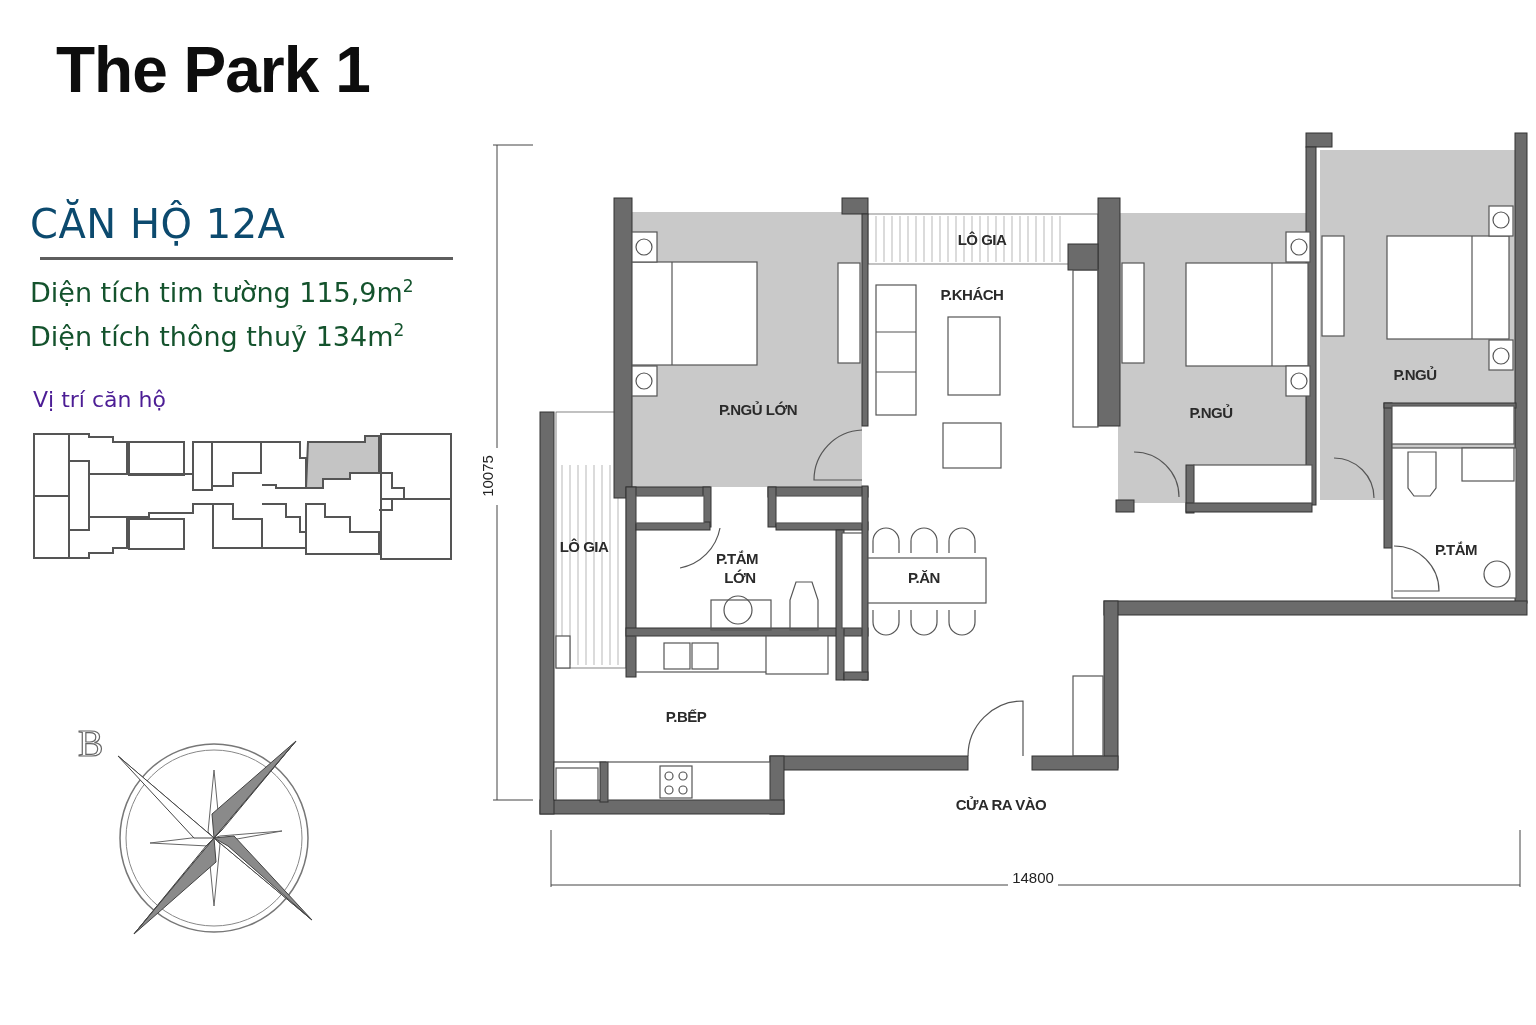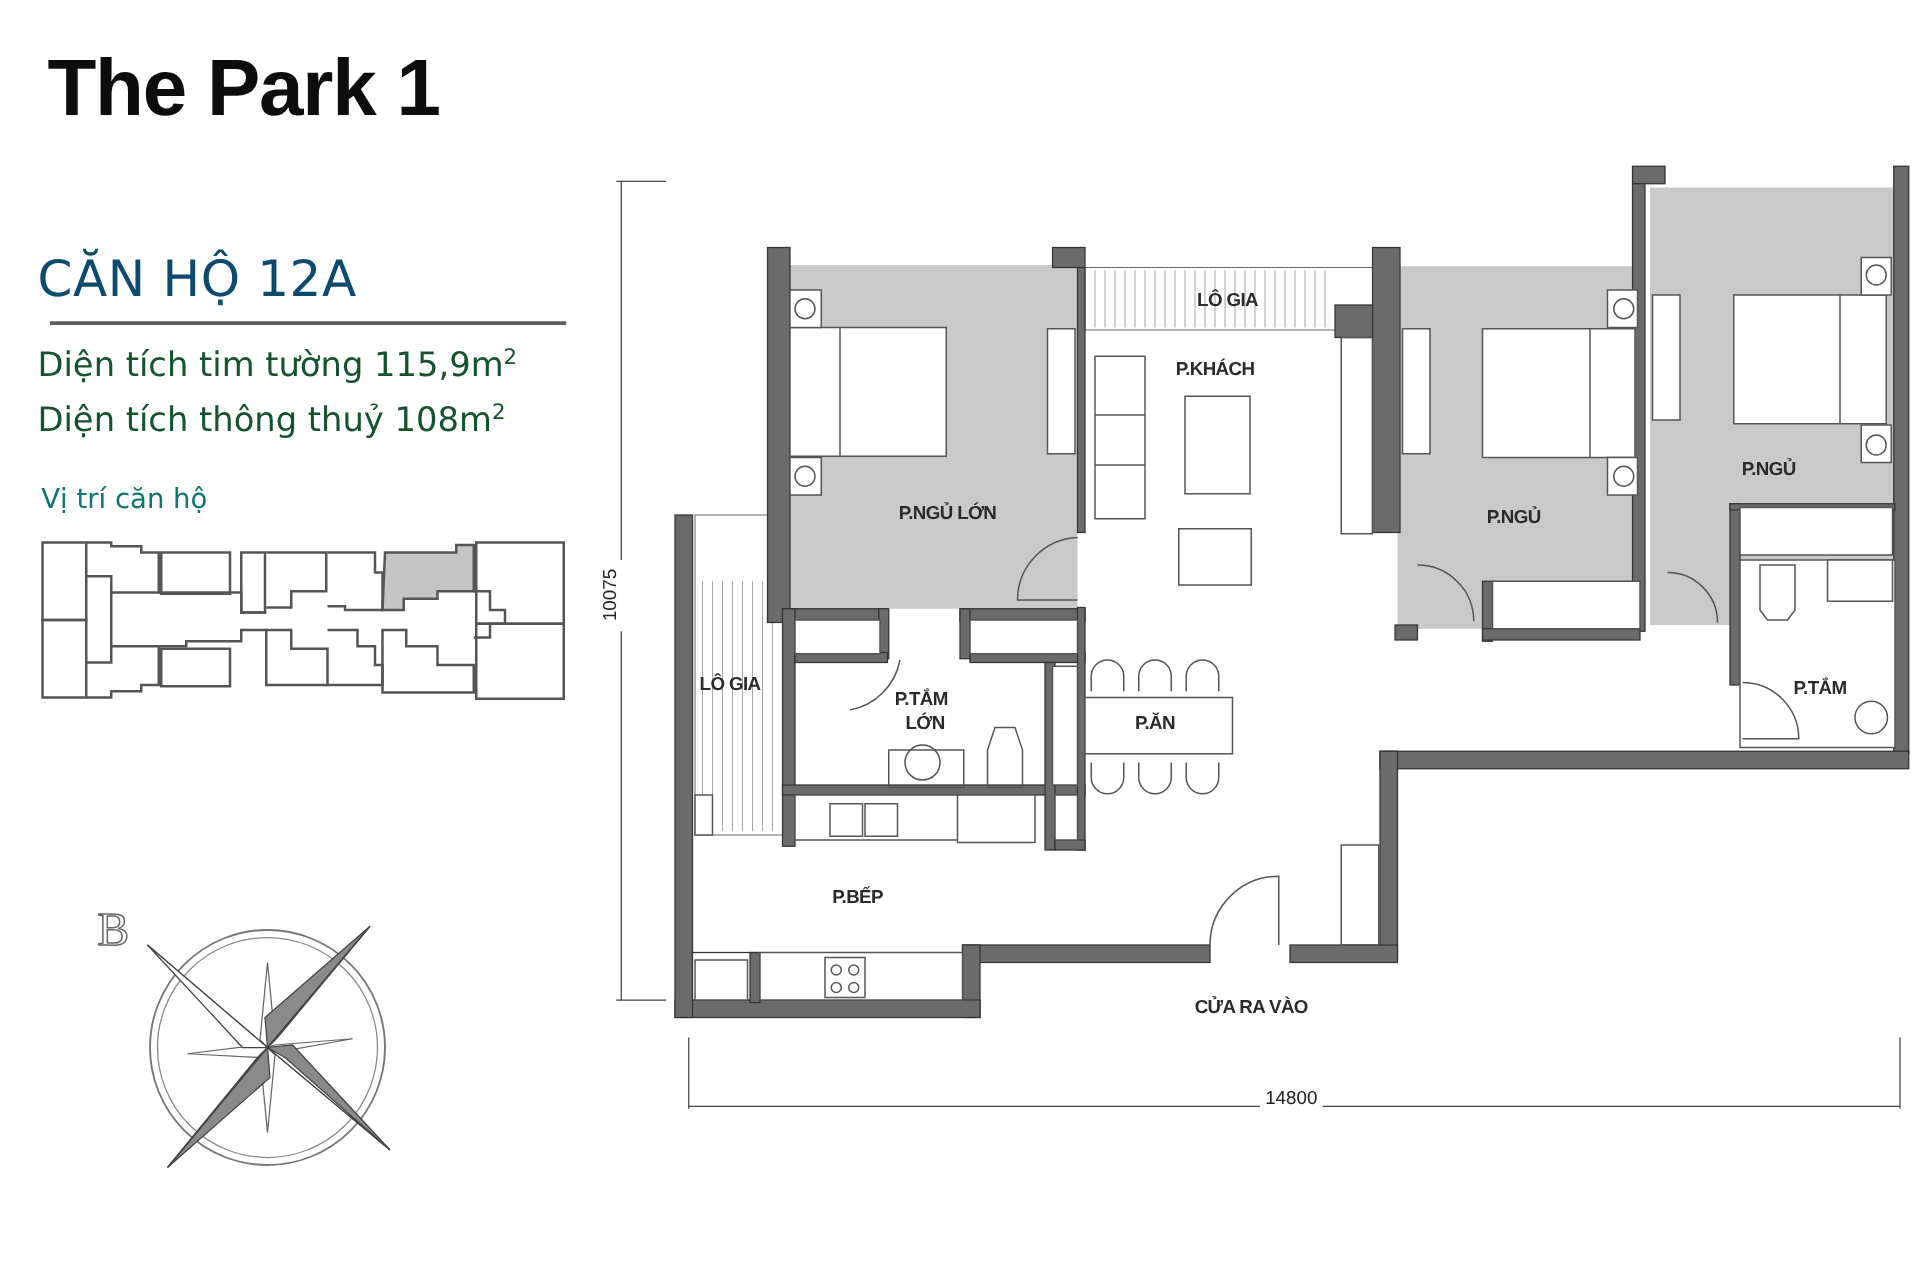--- a/index.html
+++ b/index.html
@@ -1,37 +1,37 @@
 <!DOCTYPE html>
 <html><head>
 <meta charset="utf-8">
 <style>
   html,body{margin:0;padding:0;background:#ffffff;}
   body{width:1536px;height:1025px;position:relative;overflow:hidden;font-family:"DejaVu Sans","Liberation Sans",sans-serif;}
-  .title{position:absolute;left:38px;top:30px;font-family:"Liberation Sans",sans-serif;font-weight:bold;font-size:64px;letter-spacing:-1px;color:#0d0d0d;line-height:80px;}
+  .title{position:absolute;left:56px;top:30px;font-family:"Liberation Sans",sans-serif;font-weight:bold;font-size:64px;letter-spacing:-1px;color:#0d0d0d;line-height:80px;}
   .unit-name{position:absolute;left:30px;top:196px;font-family:"DejaVu Sans",sans-serif;font-size:40px;color:#0c4a6e;letter-spacing:0.5px;line-height:56px;}
   .unit-rule{position:absolute;left:40px;top:257px;width:413px;height:3px;background:#5e5e5e;}
   .area-line{position:absolute;left:30px;font-family:"DejaVu Sans",sans-serif;font-size:27px;color:#14532d;line-height:36px;white-space:nowrap;text-align:right;}
   .area-line sup{font-size:17px;vertical-align:10px;}
   .area1{top:268px;}
   .area2{top:312px;}
-  .loc-label{position:absolute;left:33px;top:385px;font-family:"DejaVu Sans",sans-serif;font-size:22px;color:#0f766e;line-height:30px;}
+  .loc-label{position:absolute;left:33px;top:385px;font-family:"DejaVu Sans",sans-serif;font-size:22px;color:#4c1d95;line-height:30px;}
   svg.abs{position:absolute;left:0;top:0;}
   .room-label{font-family:"Liberation Sans",sans-serif;font-weight:bold;font-size:15px;fill:#2a2a2a;letter-spacing:-0.5px;}
   .dim-label{font-family:"Liberation Sans",sans-serif;font-size:15px;fill:#222;}
 </style>
 </head>
 <body>
 
 <div class="title">The Park 1</div>
 
 <div class="unit-name">CĂN HỘ 12A</div>
 <div class="unit-rule"></div>
 <div class="area-line area1"><span>Diện tích tim tường 115,9m</span><sup>2</sup></div>
-<div class="area-line area2"><span>Diện tích thông thuỷ 108m</span><sup>2</sup></div>
+<div class="area-line area2"><span>Diện tích thông thuỷ 134m</span><sup>2</sup></div>
 <div class="loc-label">Vị trí căn hộ</div>
 
 <svg class="abs" width="1536" height="1025" style="pointer-events:none">
   <g fill="none" stroke="#555" stroke-width="2">
 
     <path d="M308 442 L365 442 L365 436 L379 436 L379 473 L350 473 L350 479 L323 479 L323 488 L306 488 Z" fill="#c4c4c4" stroke="#555"></path>
 
     <rect x="34" y="434" width="35" height="62"></rect>
     <rect x="34" y="496" width="35" height="62"></rect>
     <path d="M69 434 L89 434 L89 437 L113 437 L113 442 L127 442 L127 474 L89 474 L89 461 L69 461"></path>

